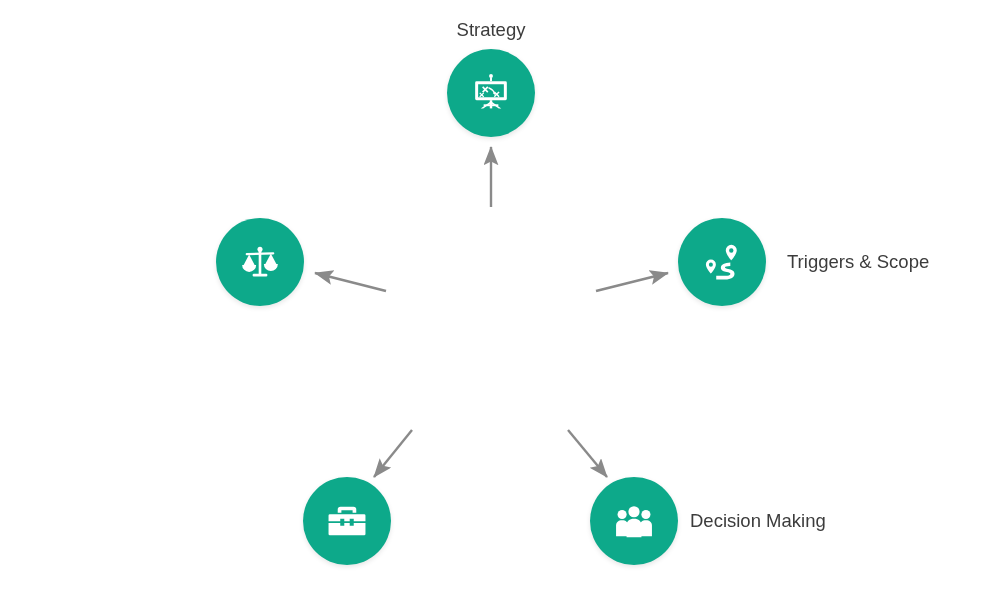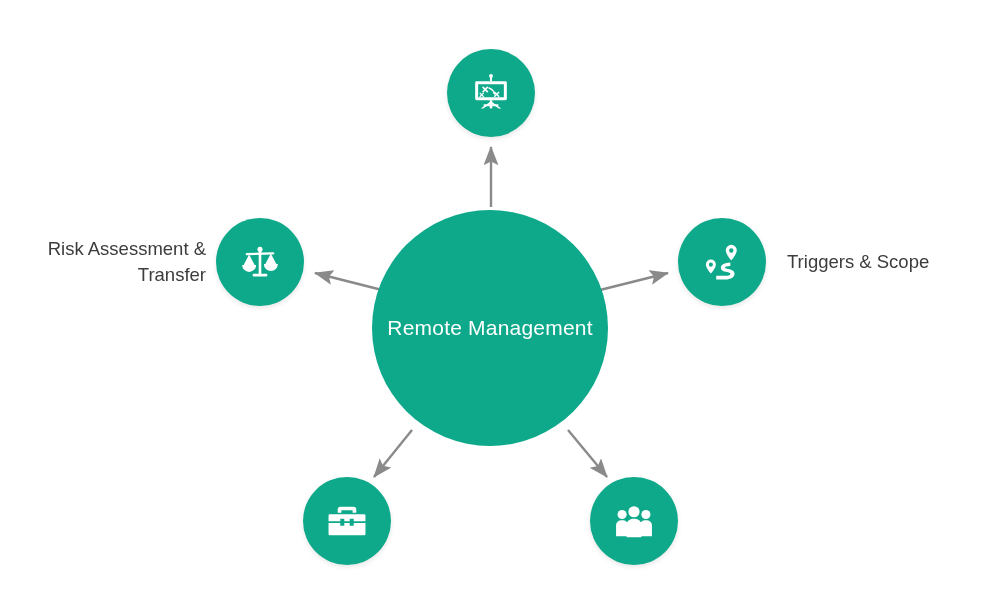--- a/index.html
+++ b/index.html
@@ -89,23 +89,20 @@
 
     <line x1="386" y1="291" x2="315" y2="273" stroke="#8a8a8a" stroke-width="2.4" marker-end="url(#arrowhead)"></line>
 
     <line x1="596" y1="291" x2="668" y2="273" stroke="#8a8a8a" stroke-width="2.4" marker-end="url(#arrowhead)"></line>
 
     <line x1="412" y1="430" x2="374" y2="477" stroke="#8a8a8a" stroke-width="2.4" marker-end="url(#arrowhead)"></line>
 
     <line x1="568" y1="430" x2="607" y2="477" stroke="#8a8a8a" stroke-width="2.4" marker-end="url(#arrowhead)"></line>
   </svg>
 
-  <div class="hub" style="left:372px; top:210px; width:236px; height:236px; background:#0da98a;">
-    <span class="hub-label">Remote Management</span>
-  </div>
 
   <div class="node" style="left:447px; top:49px; width:88px; height:88px; background:#0da98a;">
     <span>
       <svg width="42" height="42" viewBox="0 0 48 48" fill="#ffffff" xmlns="http://www.w3.org/2000/svg">
         <circle cx="24" cy="4.6" r="2.2"></circle>
         <rect x="22.9" y="6.2" width="2.2" height="4.2"></rect>
         <path d="M7.5 10.6 h33 a1.6 1.6 0 0 1 1.6 1.6 v18.4 a1.6 1.6 0 0 1 -1.6 1.6
                  h-33 a1.6 1.6 0 0 1 -1.6 -1.6 v-18.4 a1.6 1.6 0 0 1 1.6 -1.6 z
                  M9.3 13.9 v15 h29.4 v-15 z"></path>
         <path d="M15.1 16.4 l2.3 2.3 l2.3 -2.3 l1.3 1.3 l-2.3 2.3 l2.3 2.3 l-1.3 1.3
@@ -115,37 +112,36 @@
         <path d="M11.6 23.3 l1.8 1.8 l1.8 -1.8 l1 1 l-1.8 1.8 l1.8 1.8 l-1 1
                  l-1.8 -1.8 l-1.8 1.8 l-1 -1 l1.8 -1.8 l-1.8 -1.8 z"></path>
         <path d="M21.6 18.2 c3.6 1.4 5.4 3.8 6.6 6.6" stroke="#ffffff" stroke-width="1.7" fill="none" stroke-linecap="round"></path>
         <path d="M28.6 23 l0.4 2.9 l-2.7 -1.2 z"></path>
         <rect x="22.6" y="32.2" width="2.8" height="9.4"></rect>
         <path d="M24 33.4 L12.2 41.8 h2.9 L24 35.6 l8.9 6.2 h2.9 z"></path>
         <rect x="15.6" y="36.9" width="16.8" height="2.2"></rect>
       </svg>
     </span>
   </div>
+  <div class="node-label label-center" style="left:391px; top:17px; width:200px;">Strategy</div>
 
   <div class="node" style="left:216px; top:218px; width:88px; height:88px; background:#0da98a;">
     <span>
       <svg width="42" height="42" viewBox="0 0 48 48" fill="#ffffff" xmlns="http://www.w3.org/2000/svg">
         <circle cx="24" cy="9.4" r="2.9"></circle>
         <rect x="22.5" y="11.4" width="3" height="26.5"></rect>
         <rect x="7.6" y="13.3" width="32.8" height="2.6" rx="1.3" transform="rotate(-2 24 14.6)"></rect>
         <path d="M11.6 15.4 L5.3 27.3 h12.6 z"></path>
         <path d="M3.6 27.3 h16 a8 8 0 0 1 -16 0 z"></path>
         <path d="M36.4 14.4 L30.1 26.3 h12.6 z"></path>
         <path d="M28.4 26.3 h16 a8 8 0 0 1 -16 0 z"></path>
         <rect x="15.6" y="37.4" width="16.8" height="3.2" rx="1.3"></rect>
       </svg>
     </span>
   </div>
-  <div class="node-label label-right-align" style="left:6px; top:236px; width:200px;">Risk Assessment &amp;
-Transfer</div>
 
   <div class="node" style="left:678px; top:218px; width:88px; height:88px; background:#0da98a;">
     <span>
       <svg width="42" height="42" viewBox="0 0 48 48" fill="#ffffff" xmlns="http://www.w3.org/2000/svg">
         <path d="M34.6 4.4 a6.3 6.3 0 0 1 6.3 6.3 c0 4.6 -6.3 11.4 -6.3 11.4
                  s-6.3 -6.8 -6.3 -11.4 a6.3 6.3 0 0 1 6.3 -6.3 z
                  M34.6 8.3 a2.5 2.5 0 1 0 0 5 a2.5 2.5 0 0 0 0 -5 z"></path>
         <path d="M11.3 21.2 a5.7 5.7 0 0 1 5.7 5.7 c0 4.2 -5.7 10.4 -5.7 10.4
                  s-5.7 -6.2 -5.7 -10.4 a5.7 5.7 0 0 1 5.7 -5.7 z
                  M11.3 24.7 a2.3 2.3 0 1 0 0 4.6 a2.3 2.3 0 0 0 0 -4.6 z"></path>
@@ -181,14 +177,15 @@
                  c0 -3.7 2.6 -6 6.9 -6 z"></path>
         <circle cx="37.6" cy="16.6" r="5.2"></circle>
         <path d="M37.6 23.2 c4.3 0 6.9 2.3 6.9 6 v12.2 h-13.8 v-12.2
                  c0 -3.7 2.6 -6 6.9 -6 z"></path>
         <circle cx="24" cy="13.4" r="6.4"></circle>
         <path d="M24 21.4 c5.3 0 8.5 2.8 8.5 7.3 v13.9 h-17 v-13.9
                  c0 -4.5 3.2 -7.3 8.5 -7.3 z"></path>
       </svg>
     </span>
   </div>
+  <div class="node-label label-left-align" style="left:690px; top:508px; width:230px;">Decision Making</div>
 
 </div>
 
 </body></html>

